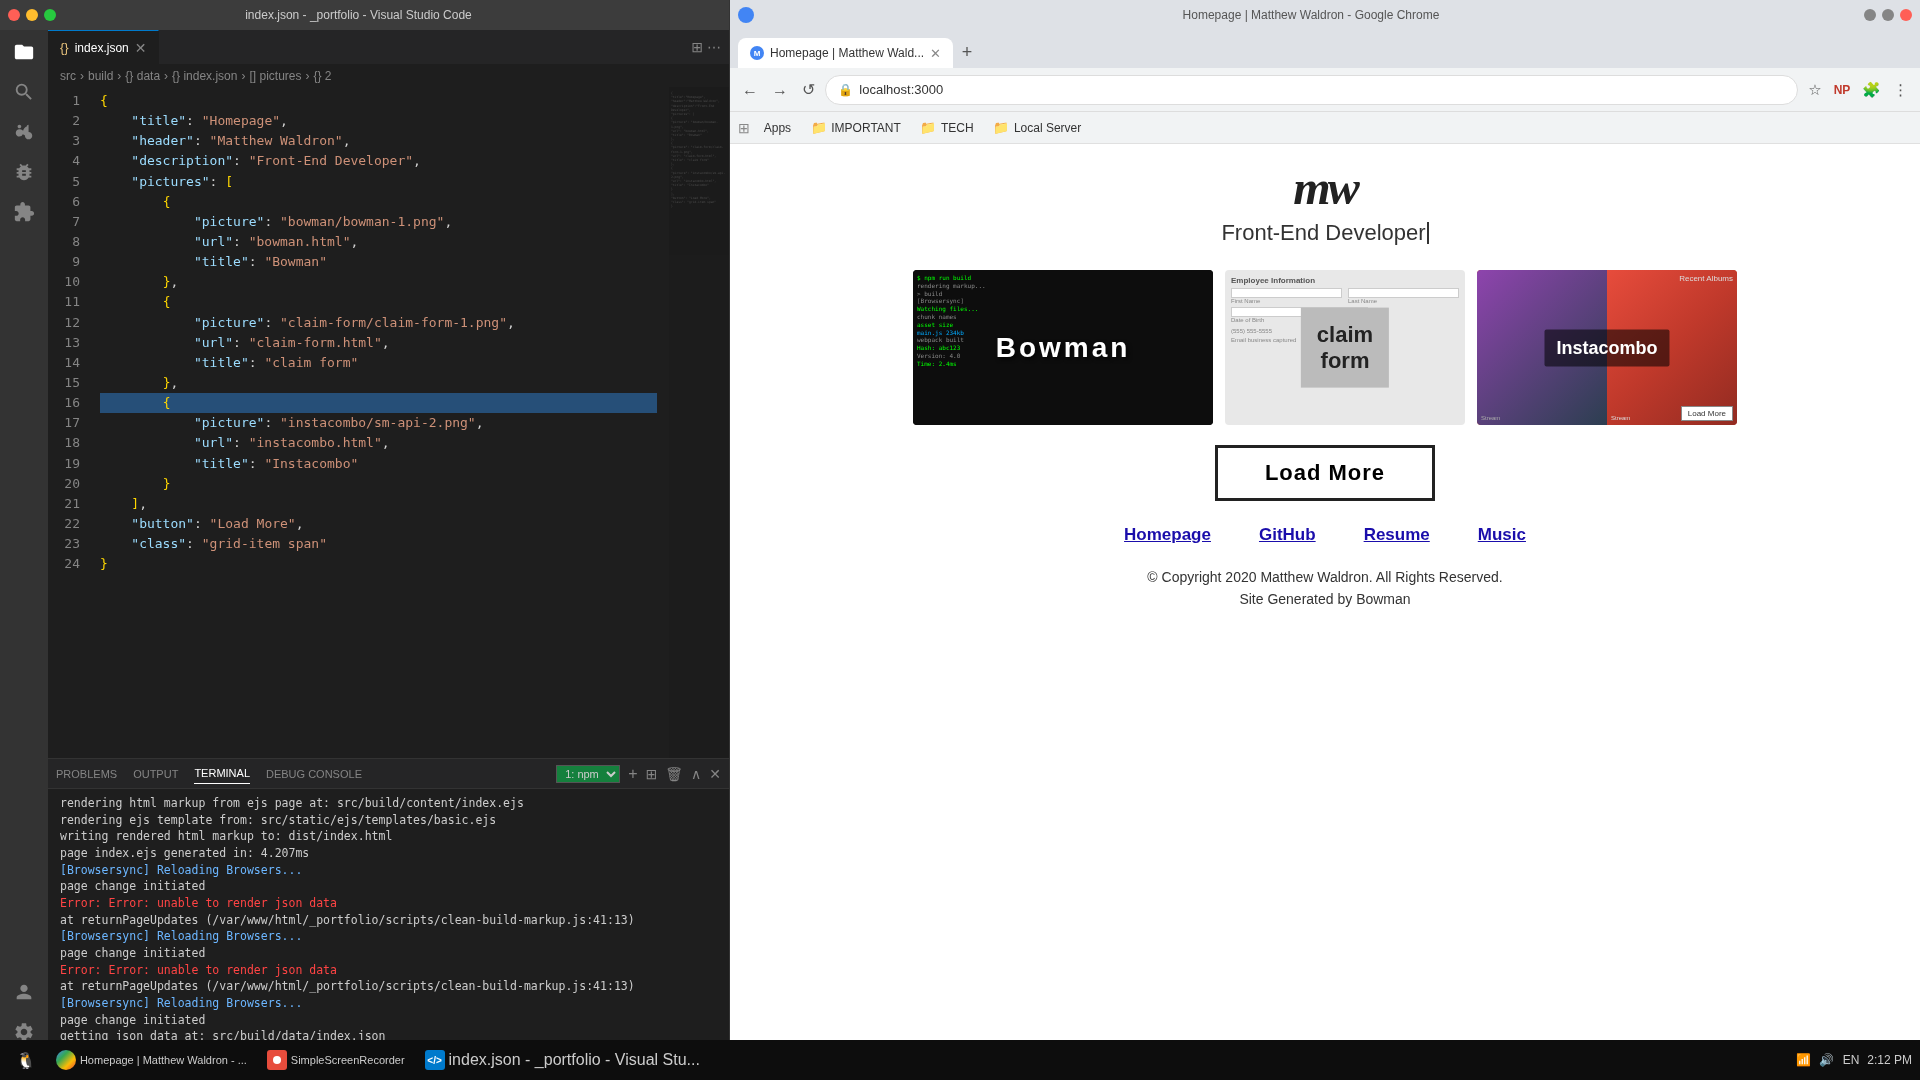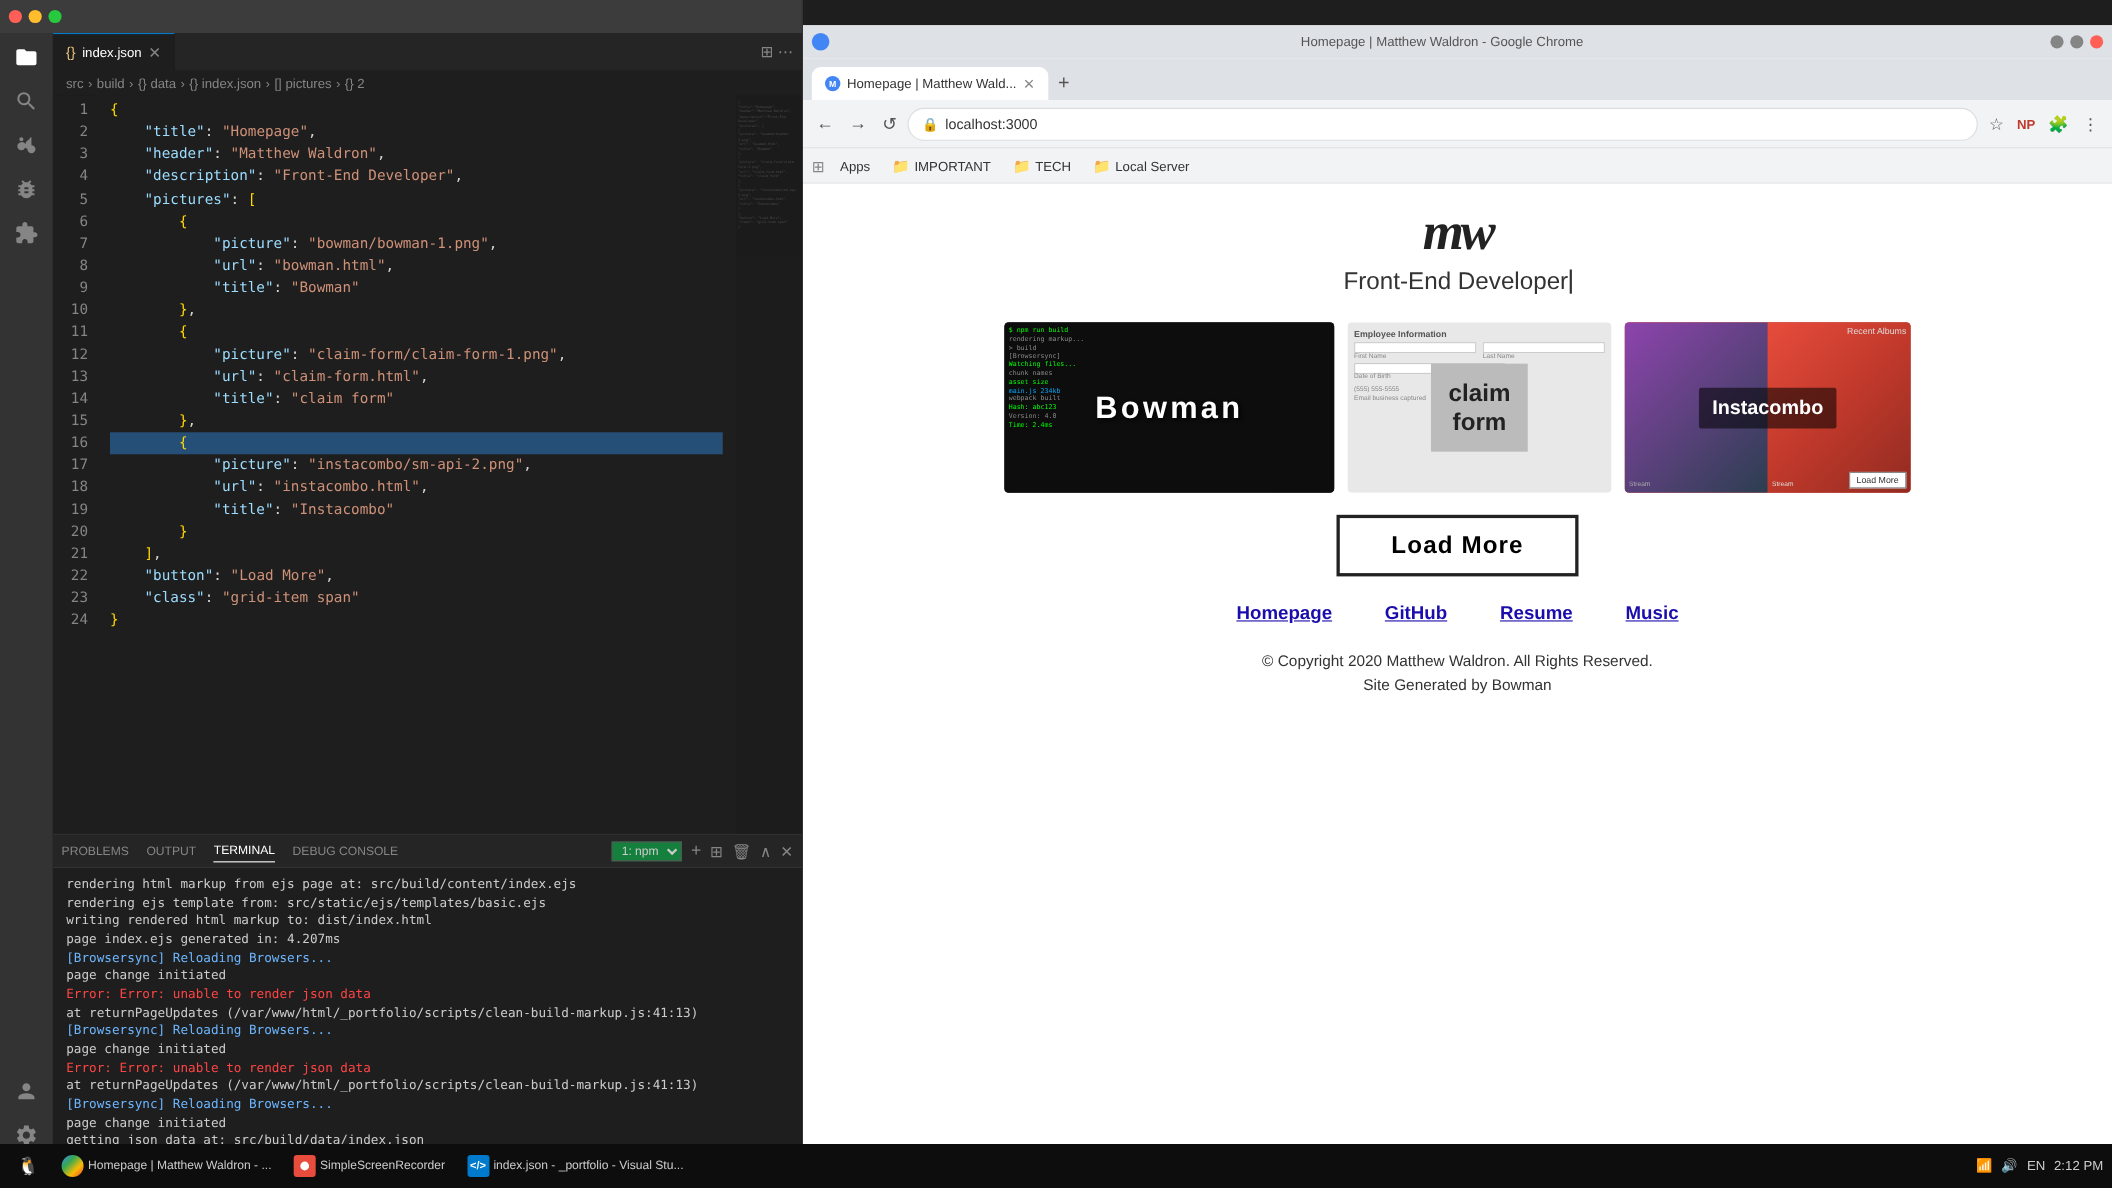--- a/index.html
+++ b/index.html
@@ -94,21 +94,21 @@
 
     
     .status-bar {
       height: 22px; background: #007acc; display: flex; align-items: center;
       padding: 0 10px; font-size: 11px; color: #fff; gap: 12px;
     }
     .status-bar-right { margin-left: auto; display: flex; gap: 12px; }
     .status-err { display: flex; align-items: center; gap: 3px; }
 
     
-    .chrome { flex: 1; display: flex; flex-direction: column; background: #fff; margin-top: 23px; }
+    .chrome { flex: 1; display: flex; flex-direction: column; background: #fff; }
     .chrome-titlebar {
       height: 30px; background: #dee1e6; display: flex; align-items: center;
       padding: 0 8px; gap: 8px; font-size: 12px; color: #333;
     }
     .chrome-title { flex: 1; text-align: center; color: #555; }
     .chrome-win-controls { display: flex; gap: 6px; }
 
     .chrome-tabs {
       height: 38px; background: #dee1e6; display: flex; align-items: flex-end;
       padding: 0 8px;
@@ -209,20 +209,21 @@
   <div class="main-split" style="flex:1; display:flex; height:calc(1080px - 40px);">
 
     <div class="vscode" style="width:730px;">
 
       <div class="vscode-titlebar">
         <div class="chrome-win-controls">
           <div class="win-btn win-close"></div>
           <div class="win-btn win-min"></div>
           <div class="win-btn win-max"></div>
         </div>
+        <span class="title">index.json - _portfolio - Visual Studio Code</span>
         <div style="width:60px;"></div>
       </div>
 
       <div class="vscode-body" style="flex:1; display:flex; flex-direction:column; overflow:hidden;">
         <div style="display:flex; flex:1; overflow:hidden;">
 
           <div class="activity-bar">
             <div class="activity-icon active" title="Explorer">
               <svg width="22" height="22" viewBox="0 0 24 24" fill="currentColor">
                   <path d="M20 6h-8l-2-2H4c-1.1 0-2 .9-2 2v12c0 1.1.9 2 2 2h16c1.1 0 2-.9 2-2V8c0-1.1-.9-2-2-2z"></path>
@@ -578,21 +579,21 @@
     <div class="taskbar-item">
       <div style="width:20px; height:20px; background:#e74c3c; border-radius:3px; display:flex; align-items:center; justify-content:center;">
         <div style="width:8px; height:8px; background:#fff; border-radius:50%;"></div>
       </div>
       <span style="font-size:11px; color:#ccc;">SimpleScreenRecorder</span>
     </div>
     <div class="taskbar-item">
       <div style="width:20px; height:20px; background:#007acc; border-radius:3px; display:flex; align-items:center; justify-content:center;">
         <span style="color:#fff; font-size:10px; font-weight:bold;">&lt;/&gt;</span>
       </div>
-      <span style="font-size:11px; color:#ccc;text-align:right;">index.json - _portfolio - Visual Stu...</span>
+      <span style="font-size:16px; color:#ccc;text-align:right;">index.json - _portfolio - Visual Stu...</span>
     </div>
     <div class="taskbar-right">
       <span>📶</span>
       <span>🔊</span>
       <span>EN</span>
       <span>2:12 PM</span>
     </div>
   </div>
 </div>
 

